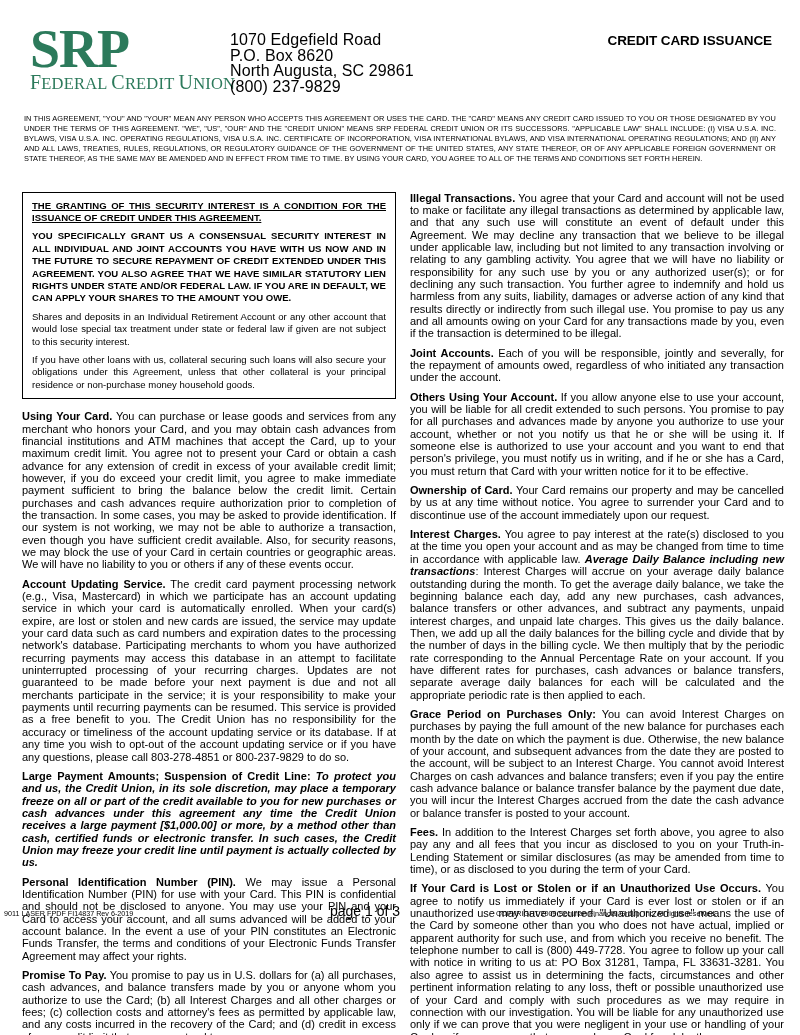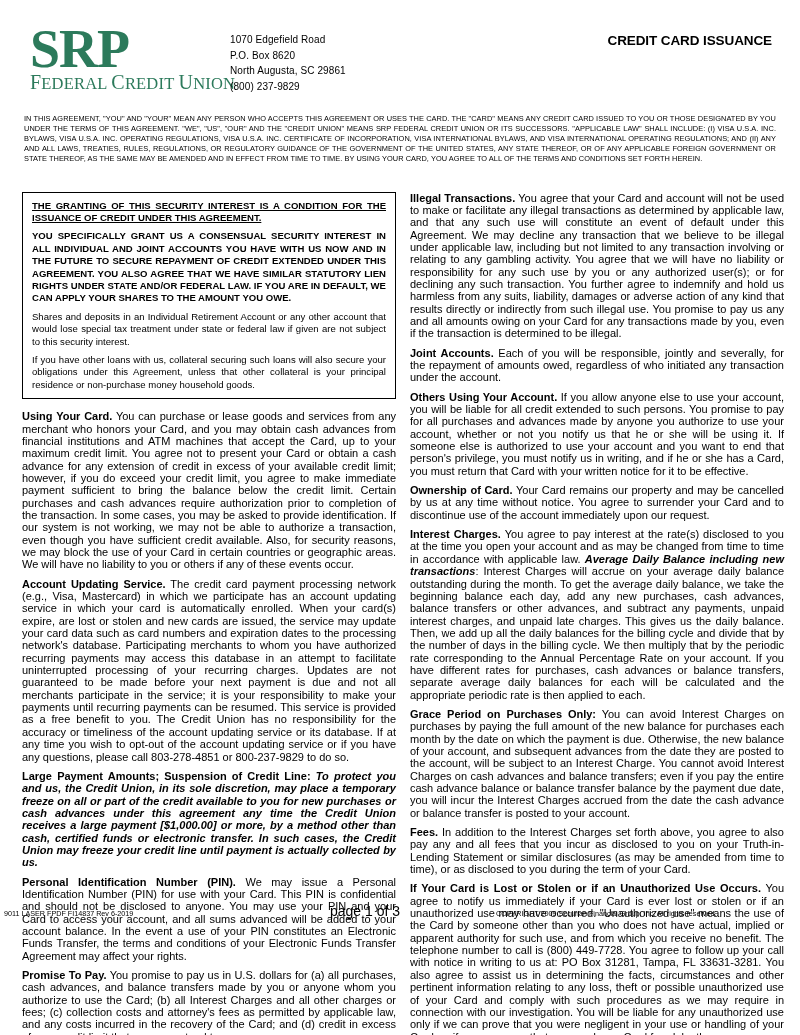--- a/index.html
+++ b/index.html
@@ -49,21 +49,21 @@
     line-height: 18px;
     letter-spacing: 0.2px;
     color: #2c7a5b;
     margin-top: 1px;
     white-space: nowrap;
   }
   .logo-sub .cap { font-size: 20px; }
   .addr-block {
     flex: 0 0 250px;
     padding-top: 6px;
-    font-size: 10px;
+    font-size: 16px;
     line-height: 15.5px;
     letter-spacing: 0.1px;
   }
   .title-block {
     flex: 1 1 auto;
     text-align: right;
     padding-top: 7px;
     padding-right: 6px;
   }
   .doc-title {

